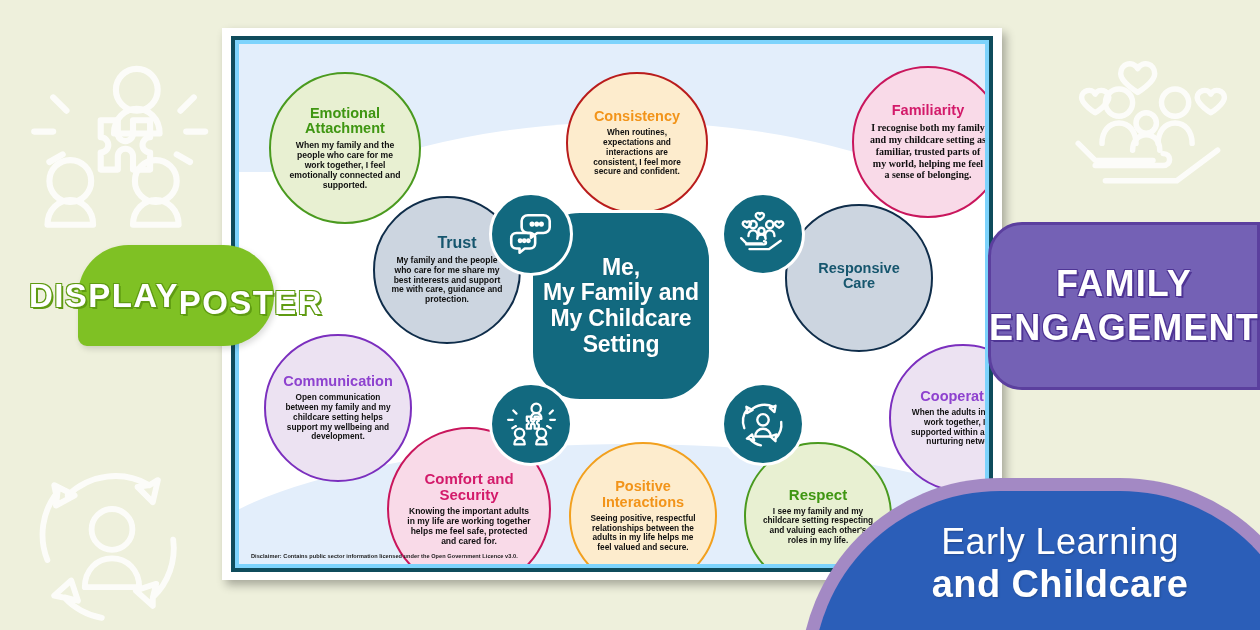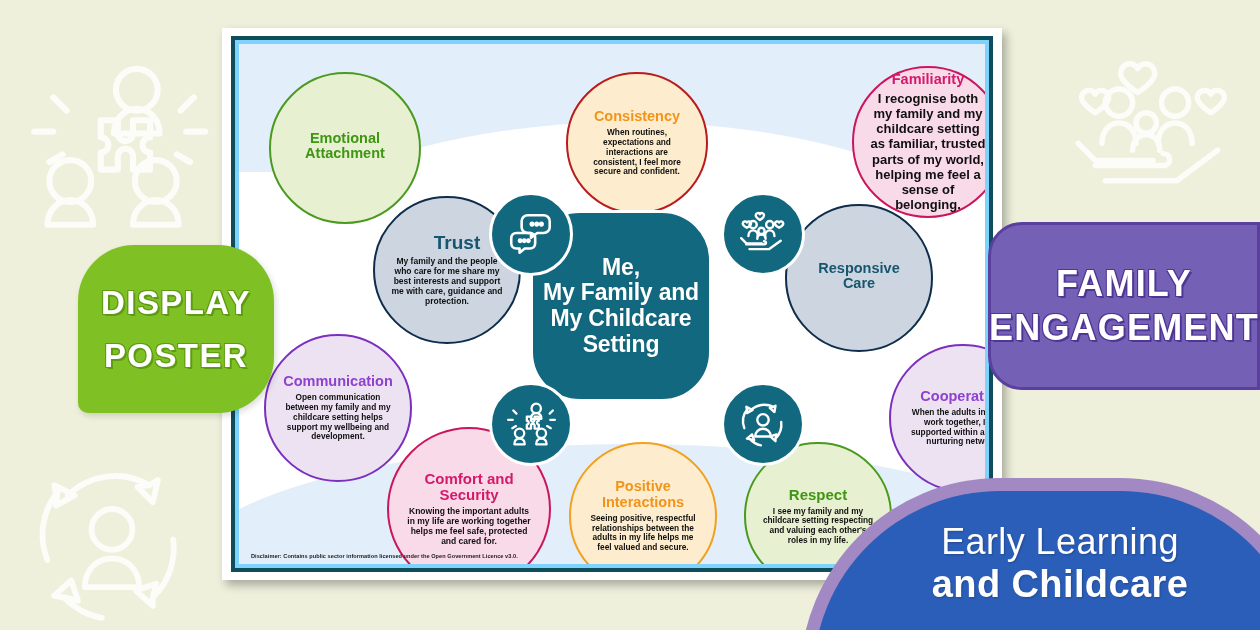--- a/index.html
+++ b/index.html
@@ -117,24 +117,24 @@
     color: #1a1a1a;
     font-weight: bold;
     letter-spacing: .05px;
     z-index: 9;
   }
 
   
   #badge-display {
     position: absolute;
     left: 78px; top: 245px;
-    width: 196px; height: 168px;
+    width: 196px; height: 101px;
     background: #7fc124;
     border-radius: 56px 56px 56px 10px;
-    display: flex; flex-direction: column;
+    display: flex; flex-direction: row;
     align-items: center; justify-content: center;
     box-shadow: 2px 3px 6px rgba(0,0,0,.14);
     z-index: 20;
   }
   #badge-display .l1, #badge-display .l2 {
     color: #ffffff;
     font-weight: bold;
     letter-spacing: 1.4px;
     text-shadow: 2px 2px 0 #5f9b12, -1px -1px 0 #5f9b12, 1px -1px 0 #5f9b12, -1px 1px 0 #5f9b12;
   }
@@ -253,34 +253,35 @@
 
         <div id="wash-top"></div>
         <div id="wash-curve"></div>
         <div id="wash-bottom"></div>
 
         <div class="bubble" style="left:30px; top:28px; width:152px; height:152px; background:#e8f0d2; border:2px solid #4a9a1f;">
           <div class="b-title" style="color:#3f9612; font-size:14.5px;">
             <span>Emotional</span><br>
             <span>Attachment</span>
           </div>
+          <div class="b-body" style="font-size:8.6px;">When my family and the people who care for me work together, I feel emotionally connected and supported.</div>
         </div>
 
         <div class="bubble" style="left:327px; top:28px; width:142px; height:142px; background:#fdeccd; border:2px solid #b91c1c;">
           <div class="b-title" style="color:#f2941a; font-size:14.5px;">Consistency</div>
           <div class="b-body" style="font-size:8.3px;">When routines, expectations and interactions are consistent, I feel more secure and confident.</div>
         </div>
 
         <div class="bubble" style="left:613px; top:22px; width:152px; height:152px; background:#f9dae8; border:2px solid #c9165c;">
           <div class="b-title" style="color:#d31a6a; font-size:14.5px;">Familiarity</div>
-          <div class="b-body" style="font-size:13px;">I recognise both my family and my childcare setting as familiar,  trusted parts of my world, helping me feel a sense of belonging.</div>
+          <div class="b-body" style="font-size:10px;font-family:Liberation Serif, serif;">I recognise both my family and my childcare setting as familiar,  trusted parts of my world, helping me feel a sense of belonging.</div>
         </div>
 
         <div class="bubble" style="left:134px; top:152px; width:148px; height:148px; background:#ccd5e0; border:2px solid #0f2d4a; z-index:5;">
-          <div class="b-title" style="color:#16566e; font-size:19px;margin-left:20px;">Trust</div>
+          <div class="b-title" style="color:#16566e; font-size:16px;margin-left:20px;">Trust</div>
           <div class="b-body" style="font-size:8.5px;">My family and the people who care for me share my best interests and support me with care, guidance and protection.</div>
         </div>
 
         <div class="bubble" style="left:546px; top:160px; width:148px; height:148px; background:#ccd5e0; border:2px solid #0f2d4a; z-index:5;gap:40px;">
           <div class="b-title" style="color:#16566e; font-size:14.5px;">
             <span>Responsive</span><br>
             <span>Care</span>
           </div>
         </div>
 

